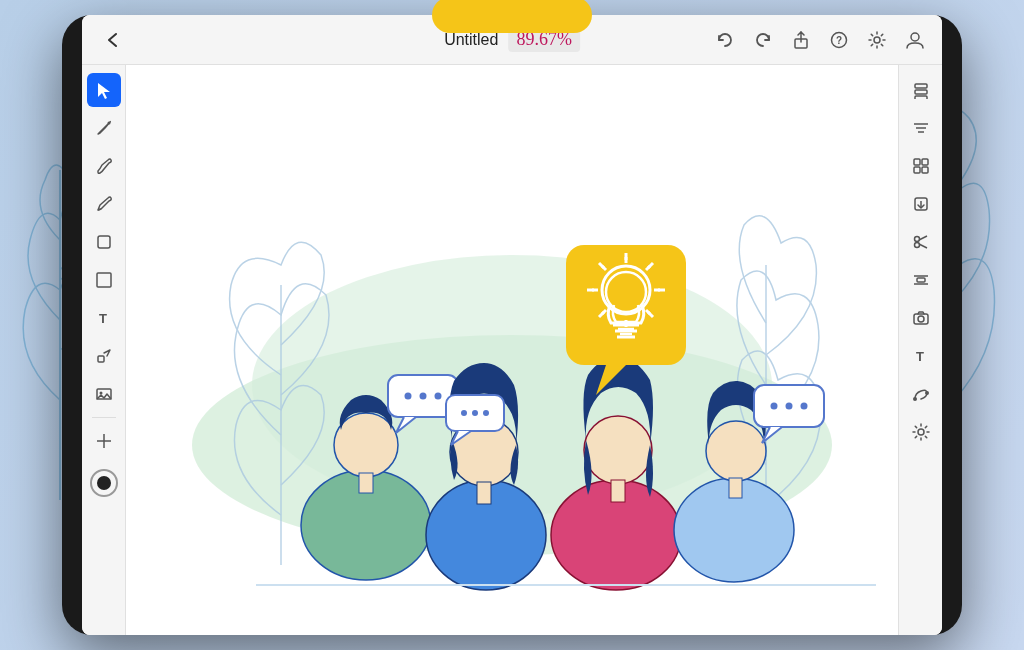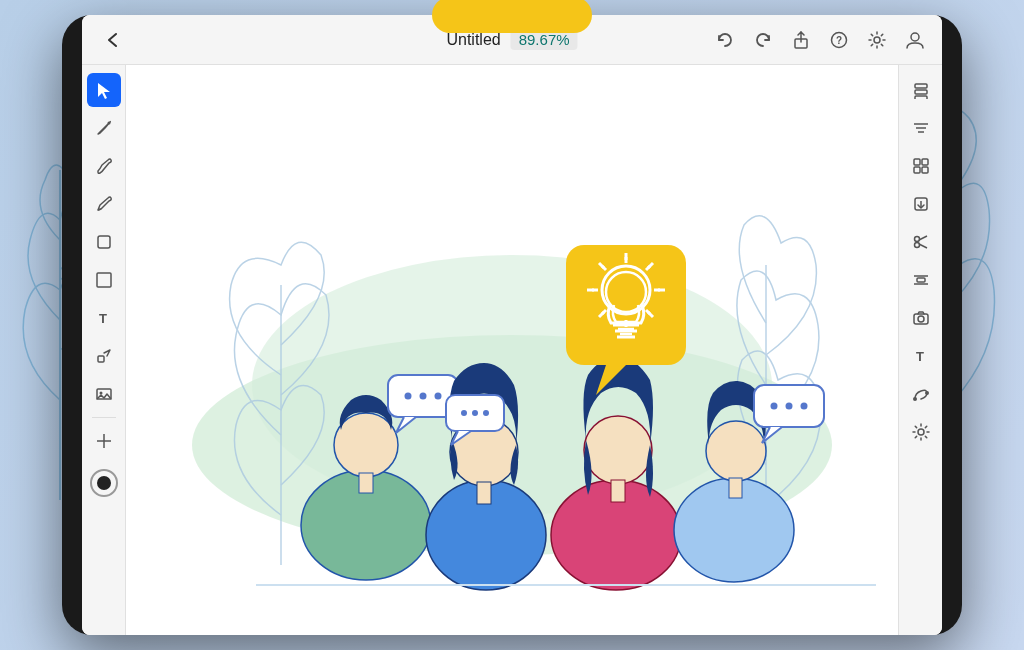--- a/index.html
+++ b/index.html
@@ -88,22 +88,23 @@
     .doc-title {
       font-size: 16px;
       font-weight: 500;
       color: #222;
     }
 
     .zoom-badge {
       background: #e8e8e8;
       border-radius: 4px;
       padding: 2px 8px;
-      font-size: 15px;
-      color: #0f766e;
+      font-size: 18px;
+      color: #be185d;
+      font-family: Liberation Serif, serif;
     }
 
     .header-right {
       display: flex;
       align-items: center;
       gap: 16px;
       color: #555;
     }
 
     .header-icon {

